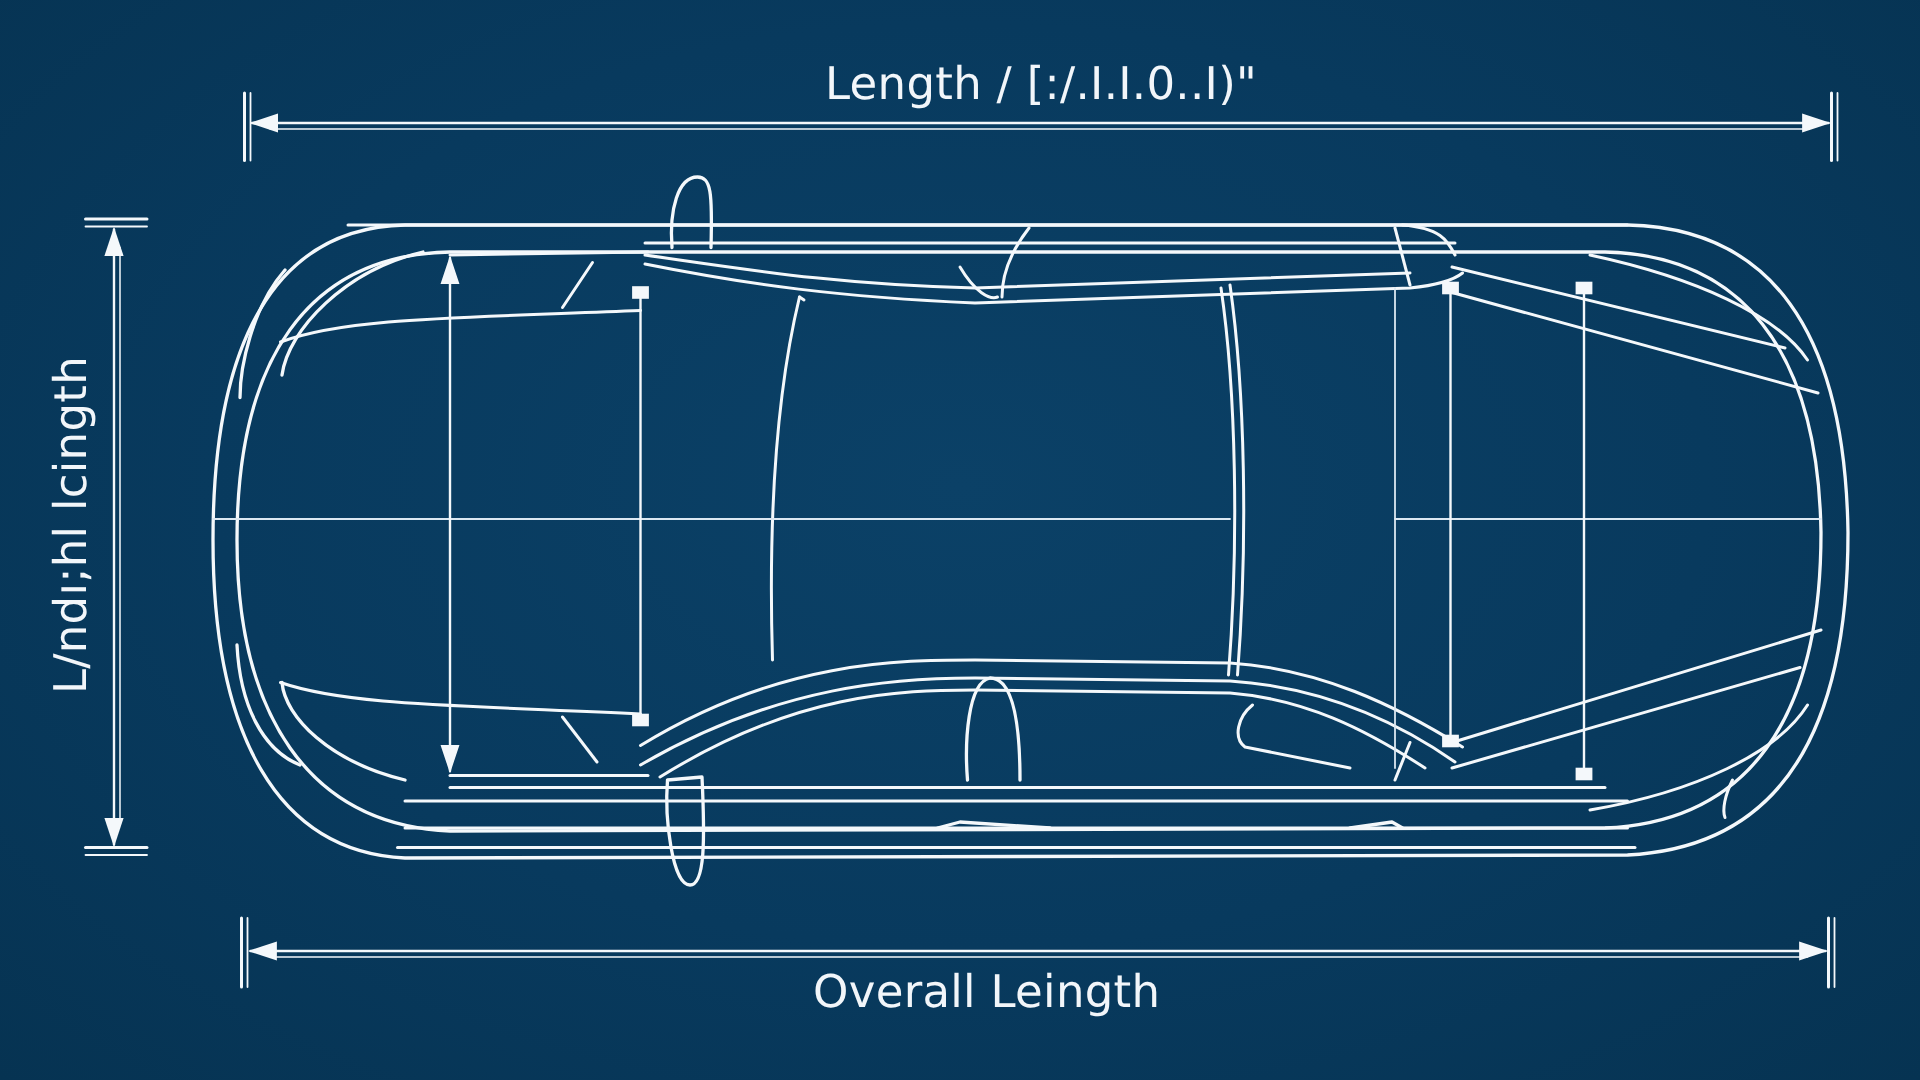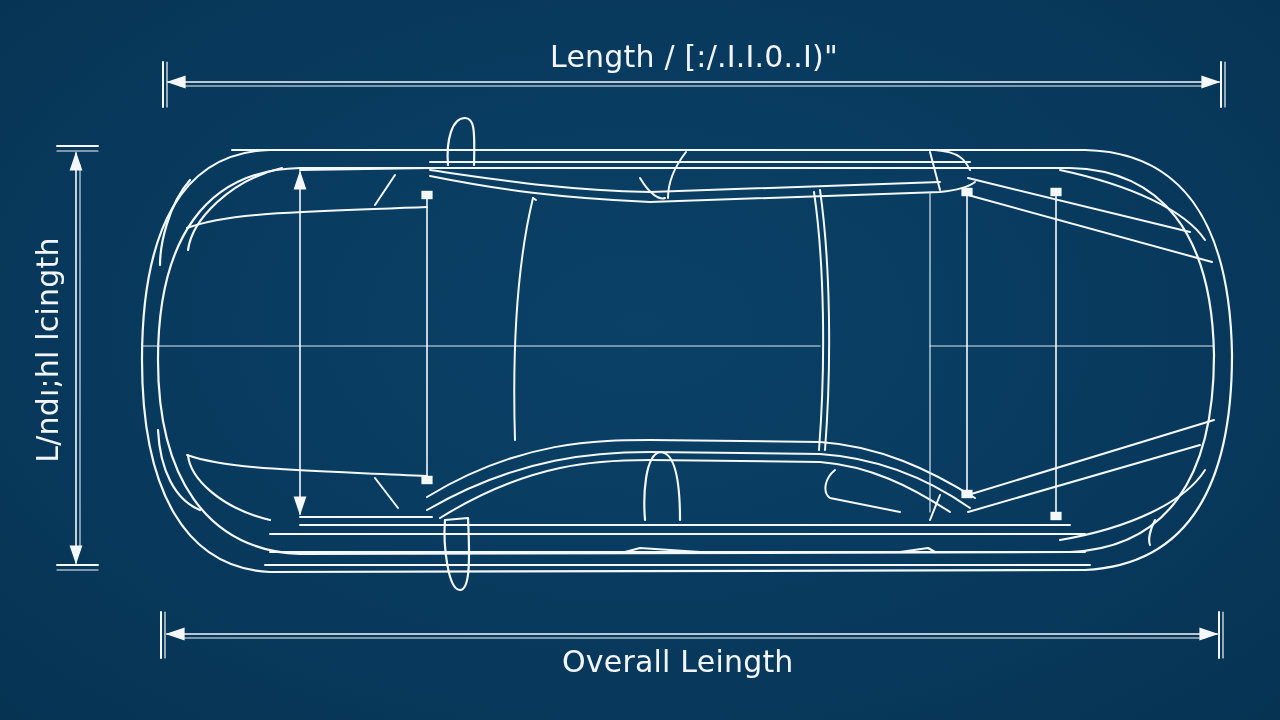--- a/index.html
+++ b/index.html
@@ -8,21 +8,21 @@
     background: radial-gradient(ellipse at 50% 45%, #0b4167 0%, #083a5e 55%, #063352 100%);
     font-family: "DejaVu Sans", "Liberation Sans", sans-serif;
     position:relative;
   }
   #stage { position:absolute; left:0; top:0; width:1280px; height:720px; }
   .label {
     position:absolute; color:#f2f6fa; font-size:30px; letter-spacing:0.2px;
     white-space:nowrap; line-height:1;
   }
   #top-label { left:550px; top:42px; }
-  #bottom-label { left:562px; top:647px; }
+  #bottom-label { left:542px; top:647px; }
   #side-label {
     left:48px; top:350px;
     transform: translate(-50%,-50%) rotate(-90deg);
     transform-origin: center center;
   }
 </style>
 </head>
 <body>
 
 <svg id="stage" viewBox="0 0 1280 720" xmlns="http://www.w3.org/2000/svg">

